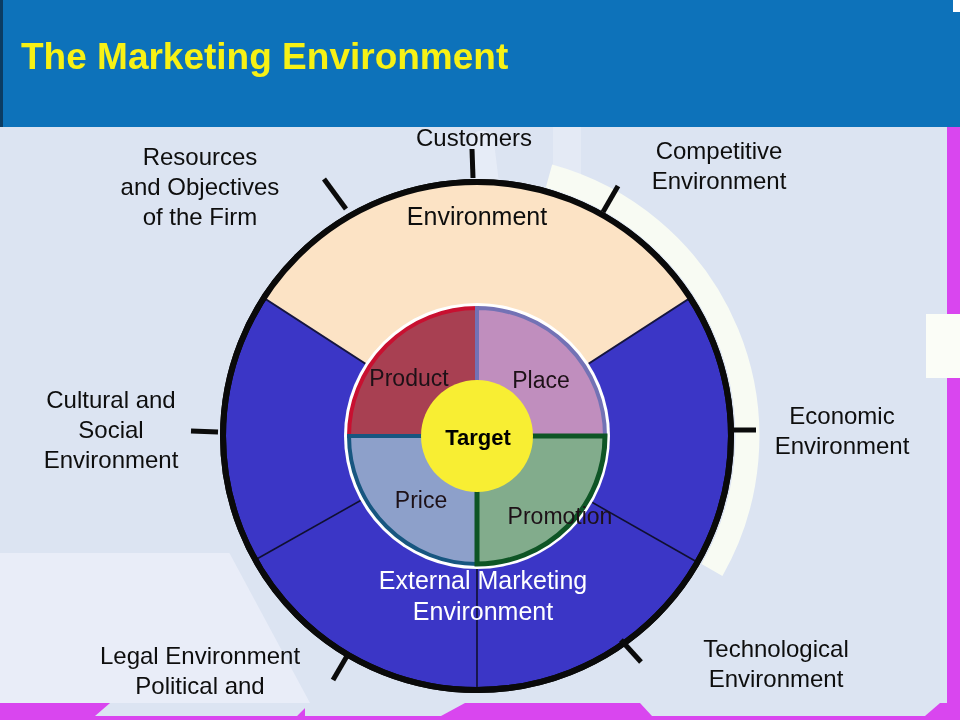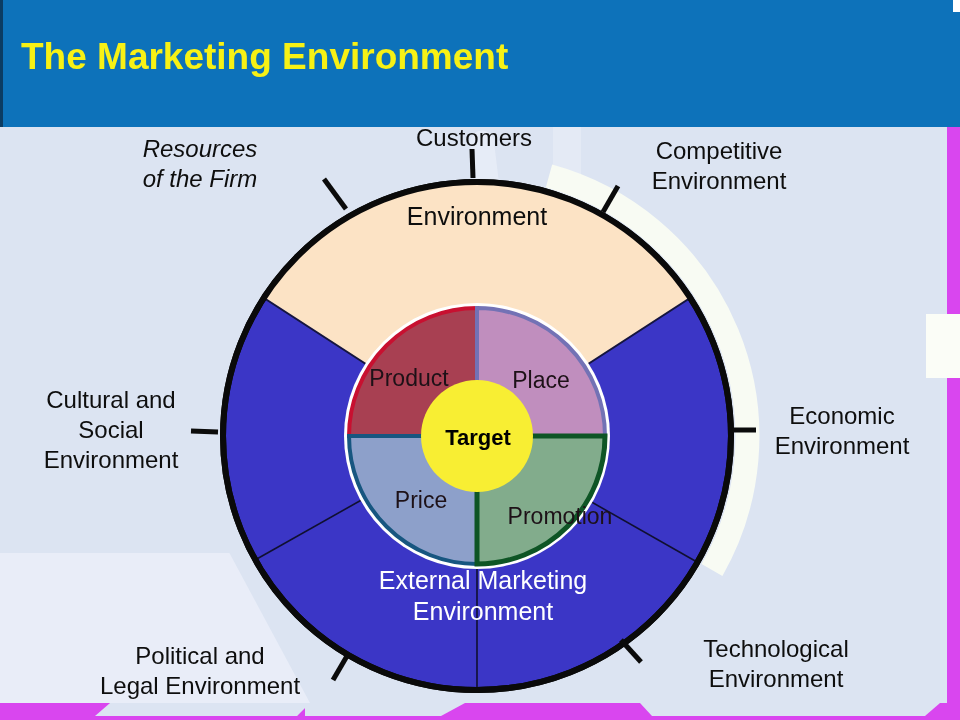--- a/index.html
+++ b/index.html
@@ -92,22 +92,23 @@
 
     <circle cx="477" cy="436" r="133" fill="#ffffff"></circle>
     <path d="M 477 436 L 477 308 A 128 128 0 0 0 349 436 Z" stroke-width="4" fill="#a84052" stroke="#c81030"></path>
     <path d="M 477 436 L 477 308 A 128 128 0 0 1 605 436 Z" stroke-width="4" fill="#c08ebe" stroke="#7372b5"></path>
     <path d="M 477 436 L 349 436 A 128 128 0 0 0 477 564 Z" stroke-width="4" fill="#8da0ca" stroke="#175680"></path>
     <path d="M 477 436 L 605 436 A 128 128 0 0 1 477 564 Z" stroke-width="5" fill="#82ac8c" stroke="#0e5525"></path>
 
     <circle cx="477" cy="436" r="56" fill="#f8ee33"></circle>
   </svg>
 
-  <div class="lbl" style="left:200px; top:134px;font-style:italic;">
+  <div class="lbl" style="left:200px; top:142px;">
     <span>Resources</span>
+    <span>and Objectives</span>
     <span>of the Firm</span>
   </div>
 
   <div class="lbl" style="left:474px; top:123px;">
     <span>Customers</span>
   </div>
 
   <div class="lbl" style="left:719px; top:136px;">
     <span>Competitive</span>
     <span>Environment</span>
@@ -118,22 +119,22 @@
     <span>Social</span>
     <span>Environment</span>
   </div>
 
   <div class="lbl" style="left:842px; top:401px;">
     <span>Economic</span>
     <span>Environment</span>
   </div>
 
   <div class="lbl" style="left:200px; top:641px;">
+    <span>Legal Environment</span>
     <span>Political and</span>
-    <span>Legal Environment</span>
   </div>
 
   <div class="lbl" style="left:752px; top:634px;margin-left:24px;">
     <span>Technological</span>
     <span>Environment</span>
   </div>
 
   <div class="lbl lbl-direct" style="left:477px; top:201px;">
     <span>Environment</span>
   </div>

